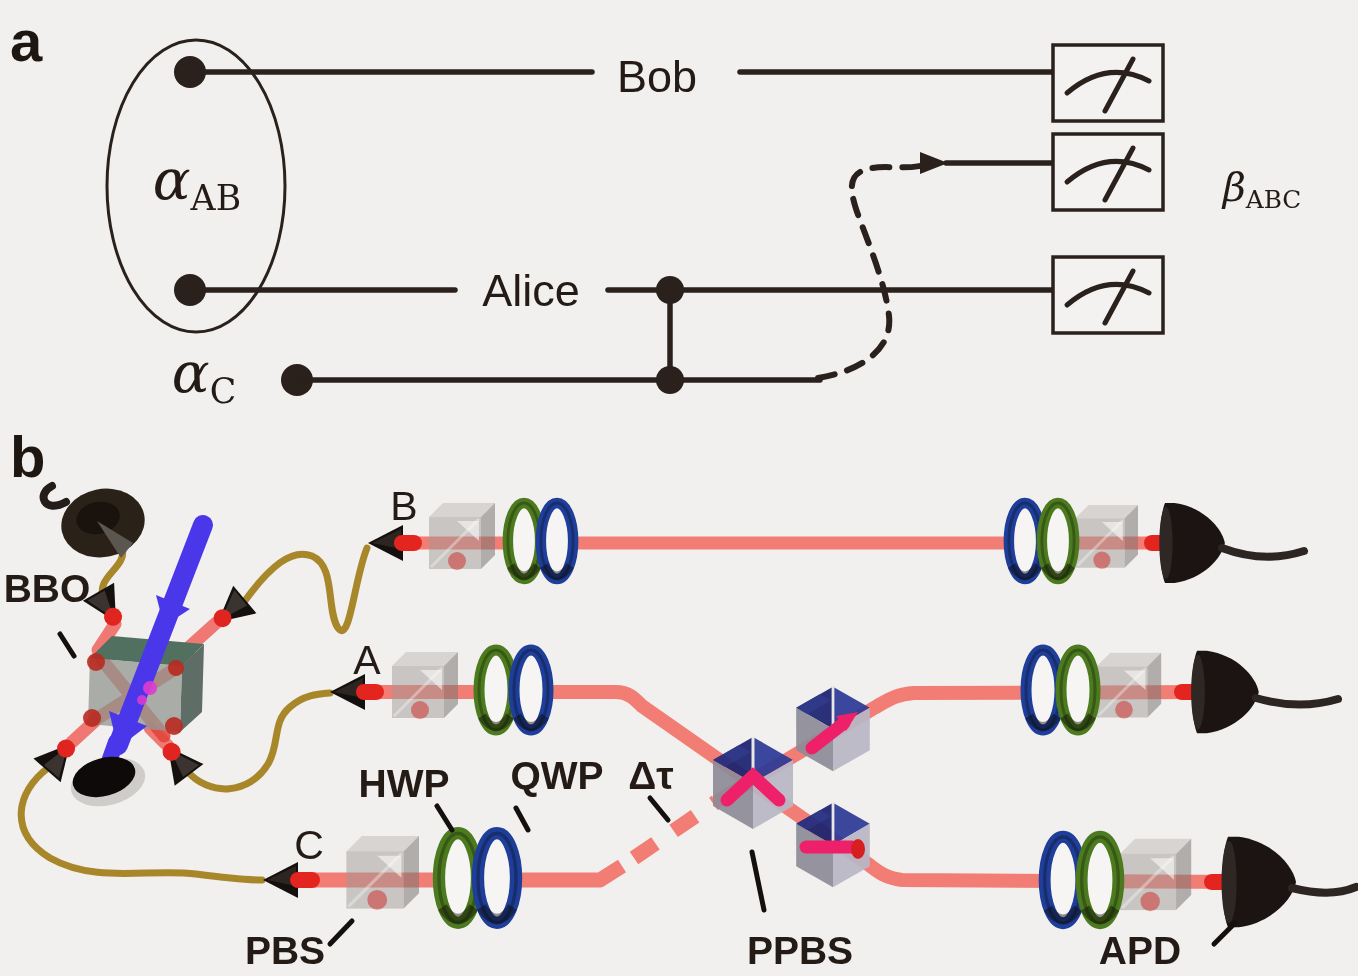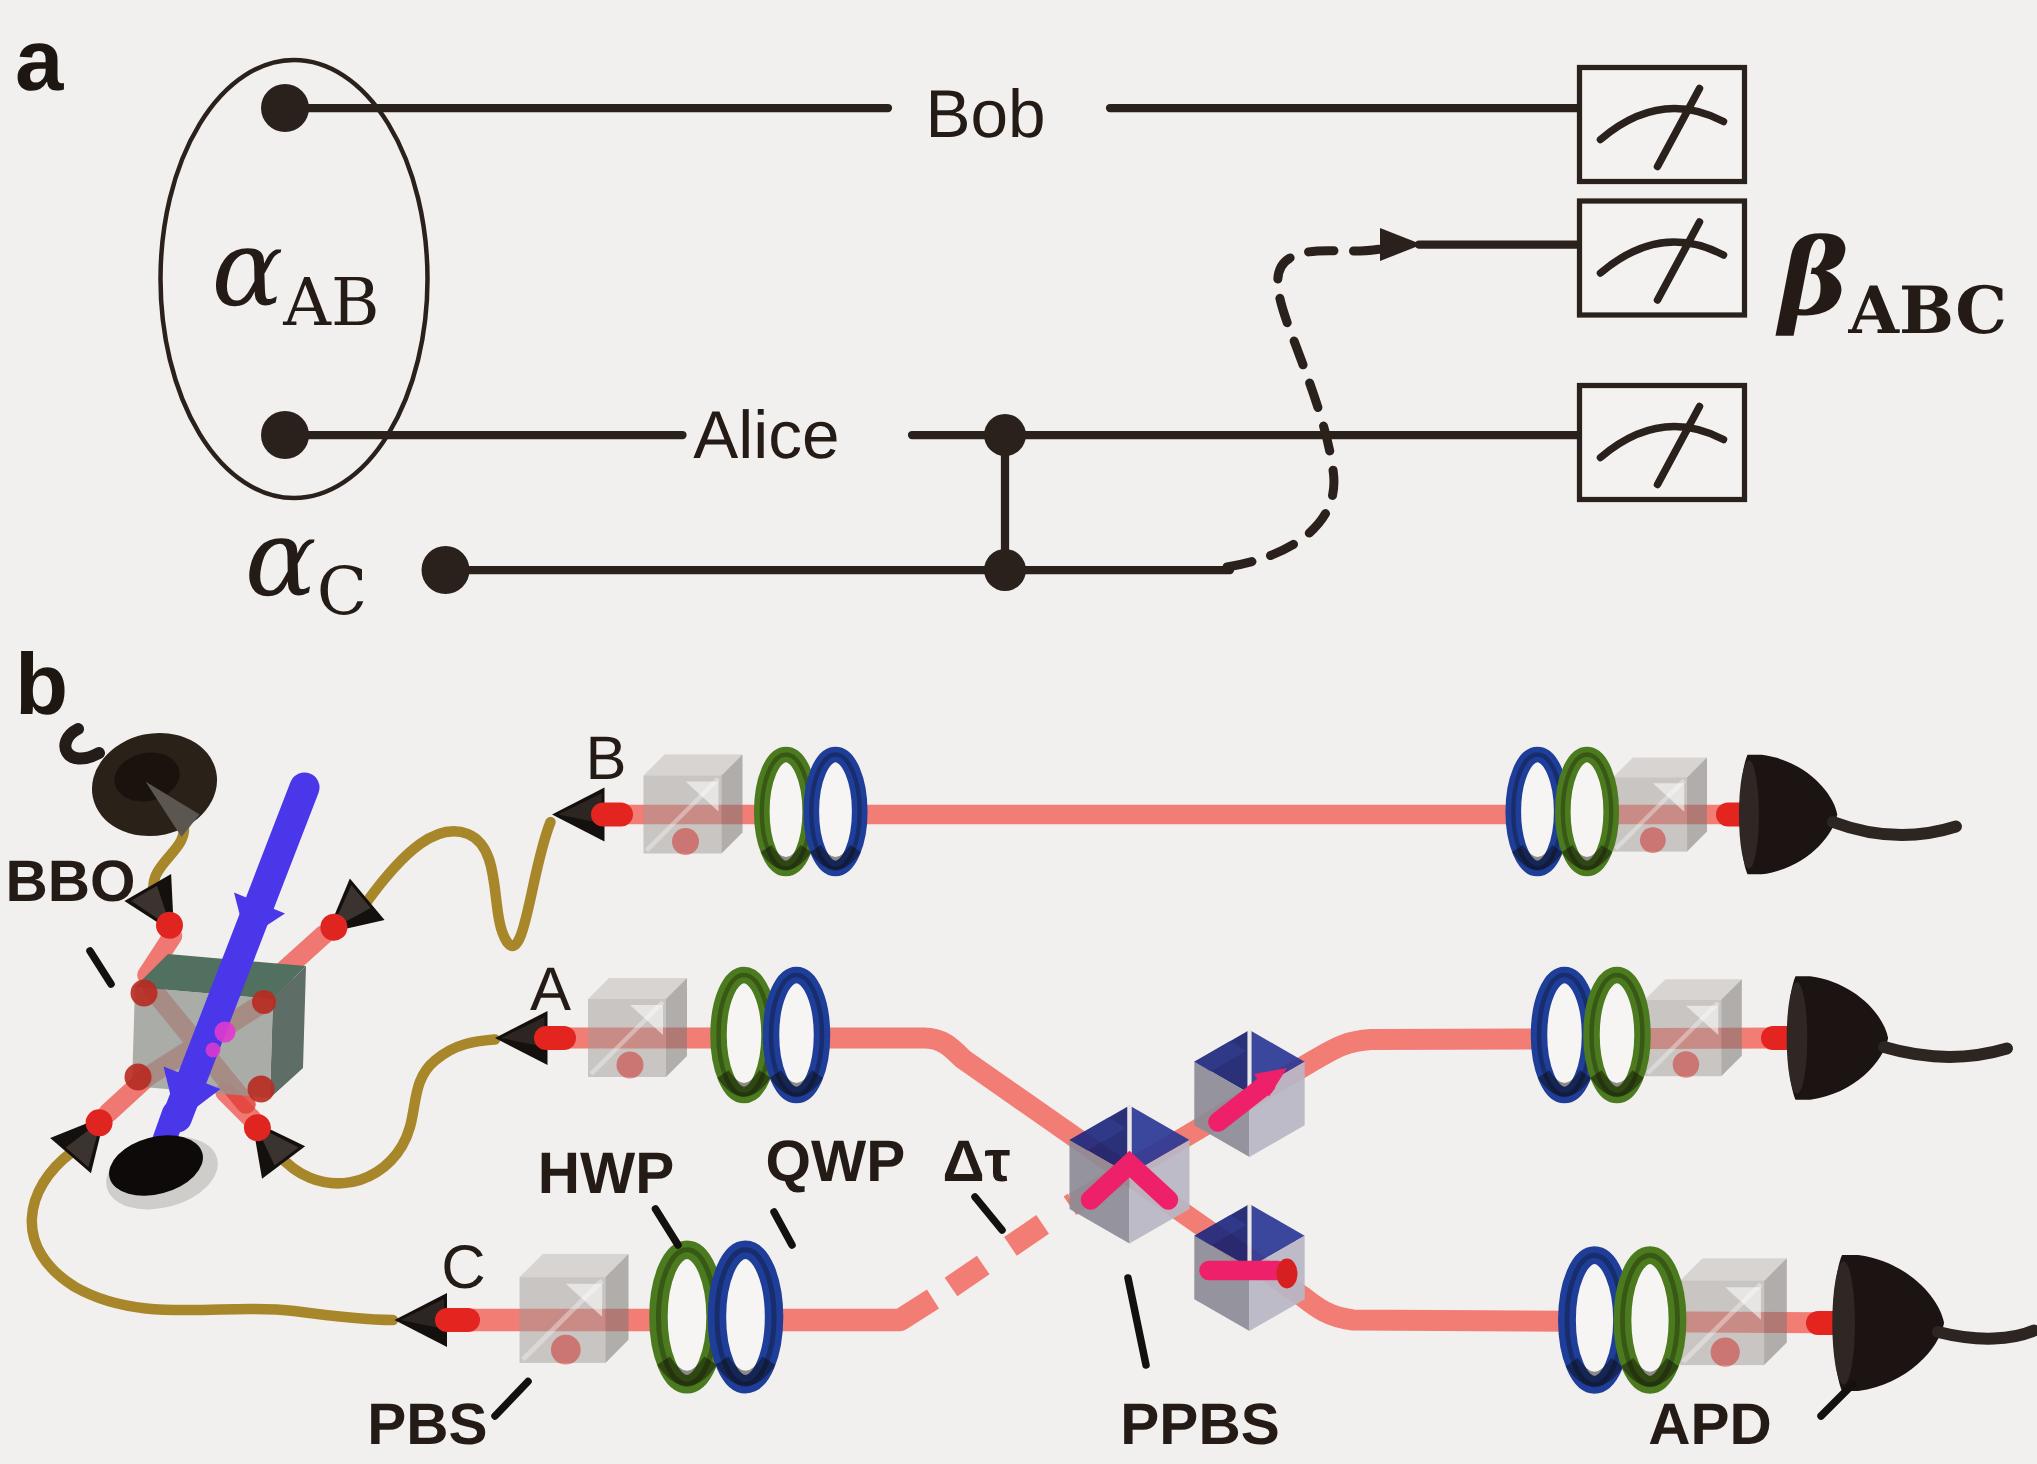--- a/index.html
+++ b/index.html
@@ -6,24 +6,24 @@
   .fig{position:relative;width:1358px;height:976px;background:#f2f0ee;overflow:hidden;
        font-family:"Liberation Sans",sans-serif;color:#2a211d;}
   .fig svg.art{position:absolute;left:0;top:0;}
   .lbl{position:absolute;transform:translate(-50%,-50%);white-space:nowrap;line-height:1;
        color:#241b16;user-select:none;}
   .tl{position:absolute;white-space:nowrap;line-height:1;color:#1d1611;font-weight:bold;
       font-size:58px;user-select:none;}
   .party{font-size:45px;}
   .mode{font-size:41px;}
   .comp{font-size:39px;font-weight:bold;}
-  .greek{font-family:"DejaVu Serif",serif;font-size:71px;}
+  .greek{font-family:"DejaVu Serif",serif;font-size:56px;}
   .greek .sym{font-style:italic;}
   .greek sub{font-size:0.62em;font-style:normal;vertical-align:-0.3em;}
-  .beta{font-size:70px;font-weight:bold;}
+  .beta{font-size:40px;}
 </style>
 </head>
 <body>
 
 <div class="fig">
 
 <svg class="art" width="1358" height="976" viewBox="0 0 1358 976">
   <defs>
 
     <g id="meter">
@@ -243,21 +243,21 @@
 </svg>
 
 <span class="tl" style="left:10px;top:12px">a</span>
 <span class="tl" style="left:10px;top:428px">b</span>
 
 <span class="lbl greek" style="left:197px;top:184px"><span class="sym">α</span><sub>AB</sub></span>
 <span class="lbl greek" style="left:204px;top:377px"><span class="sym">α</span><sub>C</sub></span>
 <span class="lbl greek beta" style="left:1262px;top:190px"><span class="sym">β</span><sub>ABC</sub></span>
 
 <span class="lbl party" style="left:657px;top:76px">Bob</span>
-<span class="lbl party" style="left:511px;top:290px">Alice</span>
+<span class="lbl party" style="left:531px;top:290px">Alice</span>
 
 <span class="lbl mode" style="left:404px;top:506px">B</span>
 <span class="lbl mode" style="left:367px;top:660px">A</span>
 <span class="lbl mode" style="left:309px;top:845px">C</span>
 
 <span class="lbl comp" style="left:47px;top:588px">BBO</span>
 <span class="lbl comp" style="left:404px;top:783px">HWP</span>
 <span class="lbl comp" style="left:557px;top:775px">QWP</span>
 <span class="lbl comp" style="left:651px;top:775px">Δτ</span>
 <span class="lbl comp" style="left:285px;top:950px">PBS</span>

